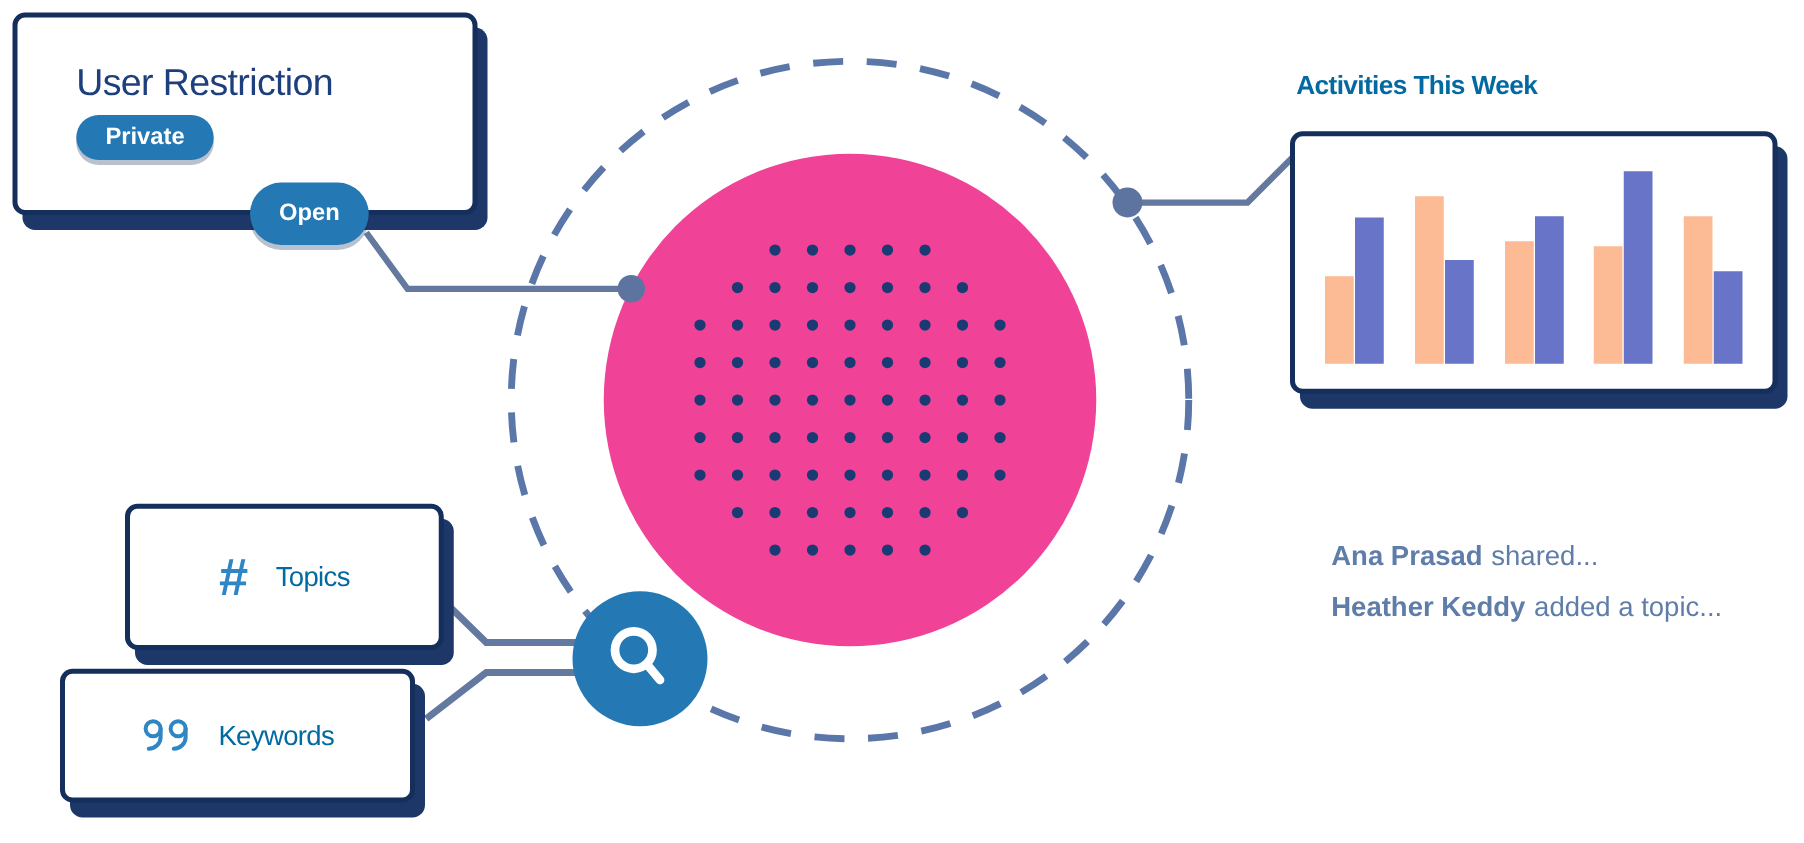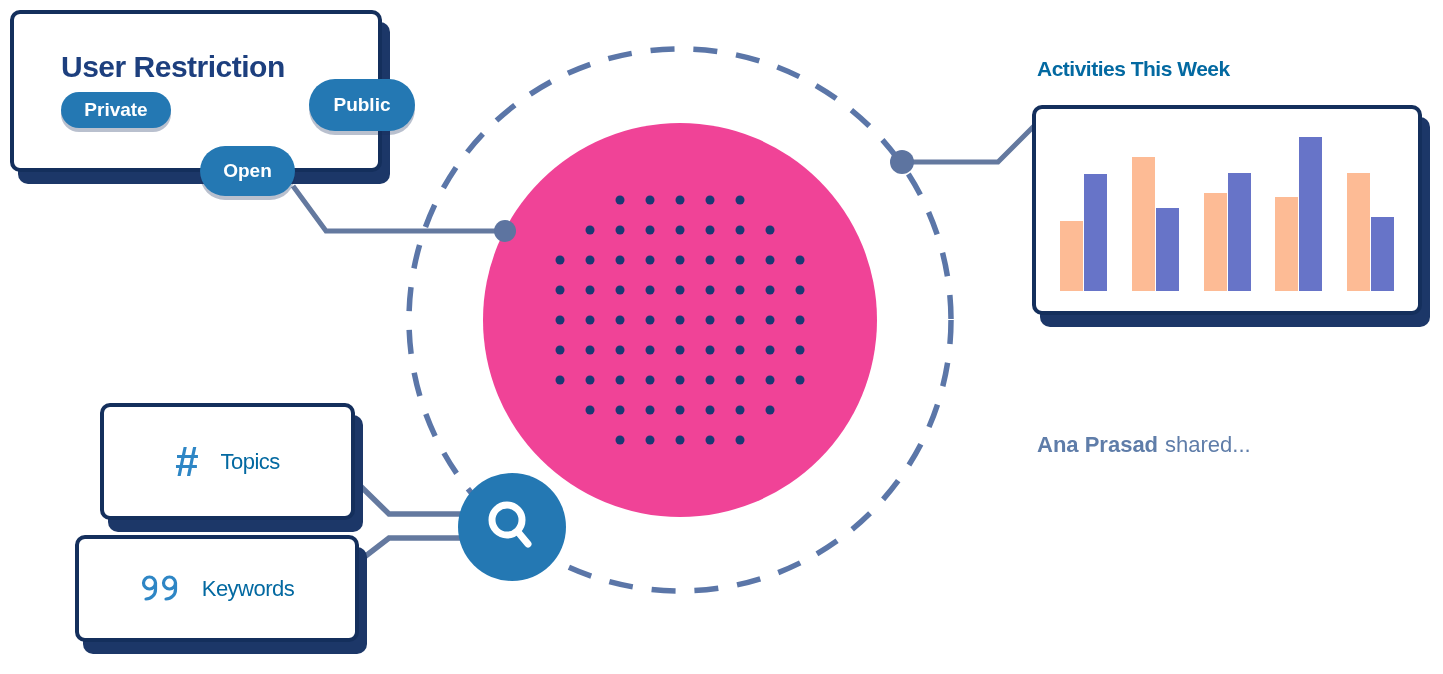--- a/index.html
+++ b/index.html
@@ -19,36 +19,36 @@
 
   
   .card {
     position:absolute; z-index:4; background:#ffffff;
     border:4px solid #142f5c; border-radius:10px;
     box-shadow:8px 12px 0 #1c3768;
   }
   #card-user-restriction { left:10px; top:10px; width:372px; height:162px; }
   #card-user-restriction .card-title {
     position:absolute; left:47px; top:36px;
-    font-size:30px; font-weight:bold; color:#1d3f7e; letter-spacing:-0.5px;
+    font-size:30px; font-weight:normal; color:#1d3f7e; letter-spacing:-0.5px;
   }
   .pill {
     position:absolute; background:#2478b3; color:#ffffff;
     font-weight:bold; font-size:19px;
     display:flex; align-items:center; justify-content:center;
     border-radius:28px; border:none; cursor:pointer;
     box-shadow:0 4px 0 rgba(23,48,92,0.30);
     font-family:"Liberation Sans", sans-serif;
   }
   #pill-private { left:47px;  top:78px;  width:110px; height:36px; }
   #pill-public  { left:295px; top:65px;  width:106px; height:52px; }
   #pill-open    { left:186px; top:132px; width:95px;  height:50px; }
 
   #card-topics   { left:100px; top:403px; width:255px; height:117px; }
-  #card-keywords { left:75px;  top:535px; width:284px; height:107px; }
+  #card-keywords { left:48px;  top:535px; width:284px; height:107px; }
   .icon-card-inner {
     width:100%; height:100%; display:flex; align-items:center; justify-content:center; gap:22px;
   }
   .icon-card-label { font-size:22px; font-weight:normal; color:#0369a1; letter-spacing:-0.5px; }
   .hash-glyph { font-size:42px; font-weight:bold; color:#2e86c5; line-height:1; }
 
   
   #search-button {
     position:absolute; z-index:5; left:458px; top:473px; width:108px; height:108px;
     border-radius:50%; background:#2478b3; border:none; cursor:pointer;
@@ -66,21 +66,21 @@
   #card-chart { left:1032px; top:105px; width:390px; height:210px; }
   #bar-chart {
     width:100%; height:100%;
     display:flex; align-items:flex-end; justify-content:space-between;
     padding:0 24px 20px 24px;
   }
   .bar-group { display:flex; align-items:flex-end; gap:1px; }
   .bar { width:23px; }
 
   #feed-list {
-    position:absolute; z-index:4; left:1037px; top:432px;
+    position:absolute; z-index:4; left:1065px; top:432px;
     display:flex; flex-direction:column; gap:15px;
   }
   .feed-item { font-size:22px; color:#5f7da9; white-space:nowrap; }
   .feed-name { font-weight:bold; }
   .feed-action { margin-left:7px; }
 </style>
 </head>
 <body>
 
 <div id="canvas">
@@ -167,21 +167,20 @@
     <polyline points="902,162 998,162 1042,118" fill="none" stroke="#64799f" stroke-width="5"></polyline>
     <polyline points="341,467 389,514 465,514" fill="none" stroke="#64799f" stroke-width="5.5"></polyline>
     <polyline points="341,575 389,538 465,538" fill="none" stroke="#64799f" stroke-width="5.5"></polyline>
     <circle cx="505" cy="231" r="11" fill="#5d74a0"></circle>
     <circle cx="902" cy="162" r="12" fill="#5d74a0"></circle>
   </svg>
 
   <div class="card" id="card-user-restriction">
     <div class="card-title">User Restriction</div>
     <button class="pill" id="pill-private">Private</button>
-    <button class="pill" id="pill-public">Public</button>
     <button class="pill" id="pill-open">Open</button>
   </div>
 
   <div class="card" id="card-topics">
     <div class="icon-card-inner">
       <span class="hash-glyph">#</span>
       <span class="icon-card-label">Topics</span>
     </div>
   </div>
 
@@ -233,15 +232,18 @@
           <div class="bar" style="height: 74px; background: rgb(103, 116, 200);"></div>
         </div>
       </div>
   </div>
 
 
   <div id="feed-list">
     <div class="feed-item">
       <span class="feed-name">Ana Prasad</span><span class="feed-action">shared...</span>
     </div>
+    <div class="feed-item">
+      <span class="feed-name">Heather Keddy</span><span class="feed-action">added a topic...</span>
+    </div>
   </div>
 
 </div>
 
 </body></html>

